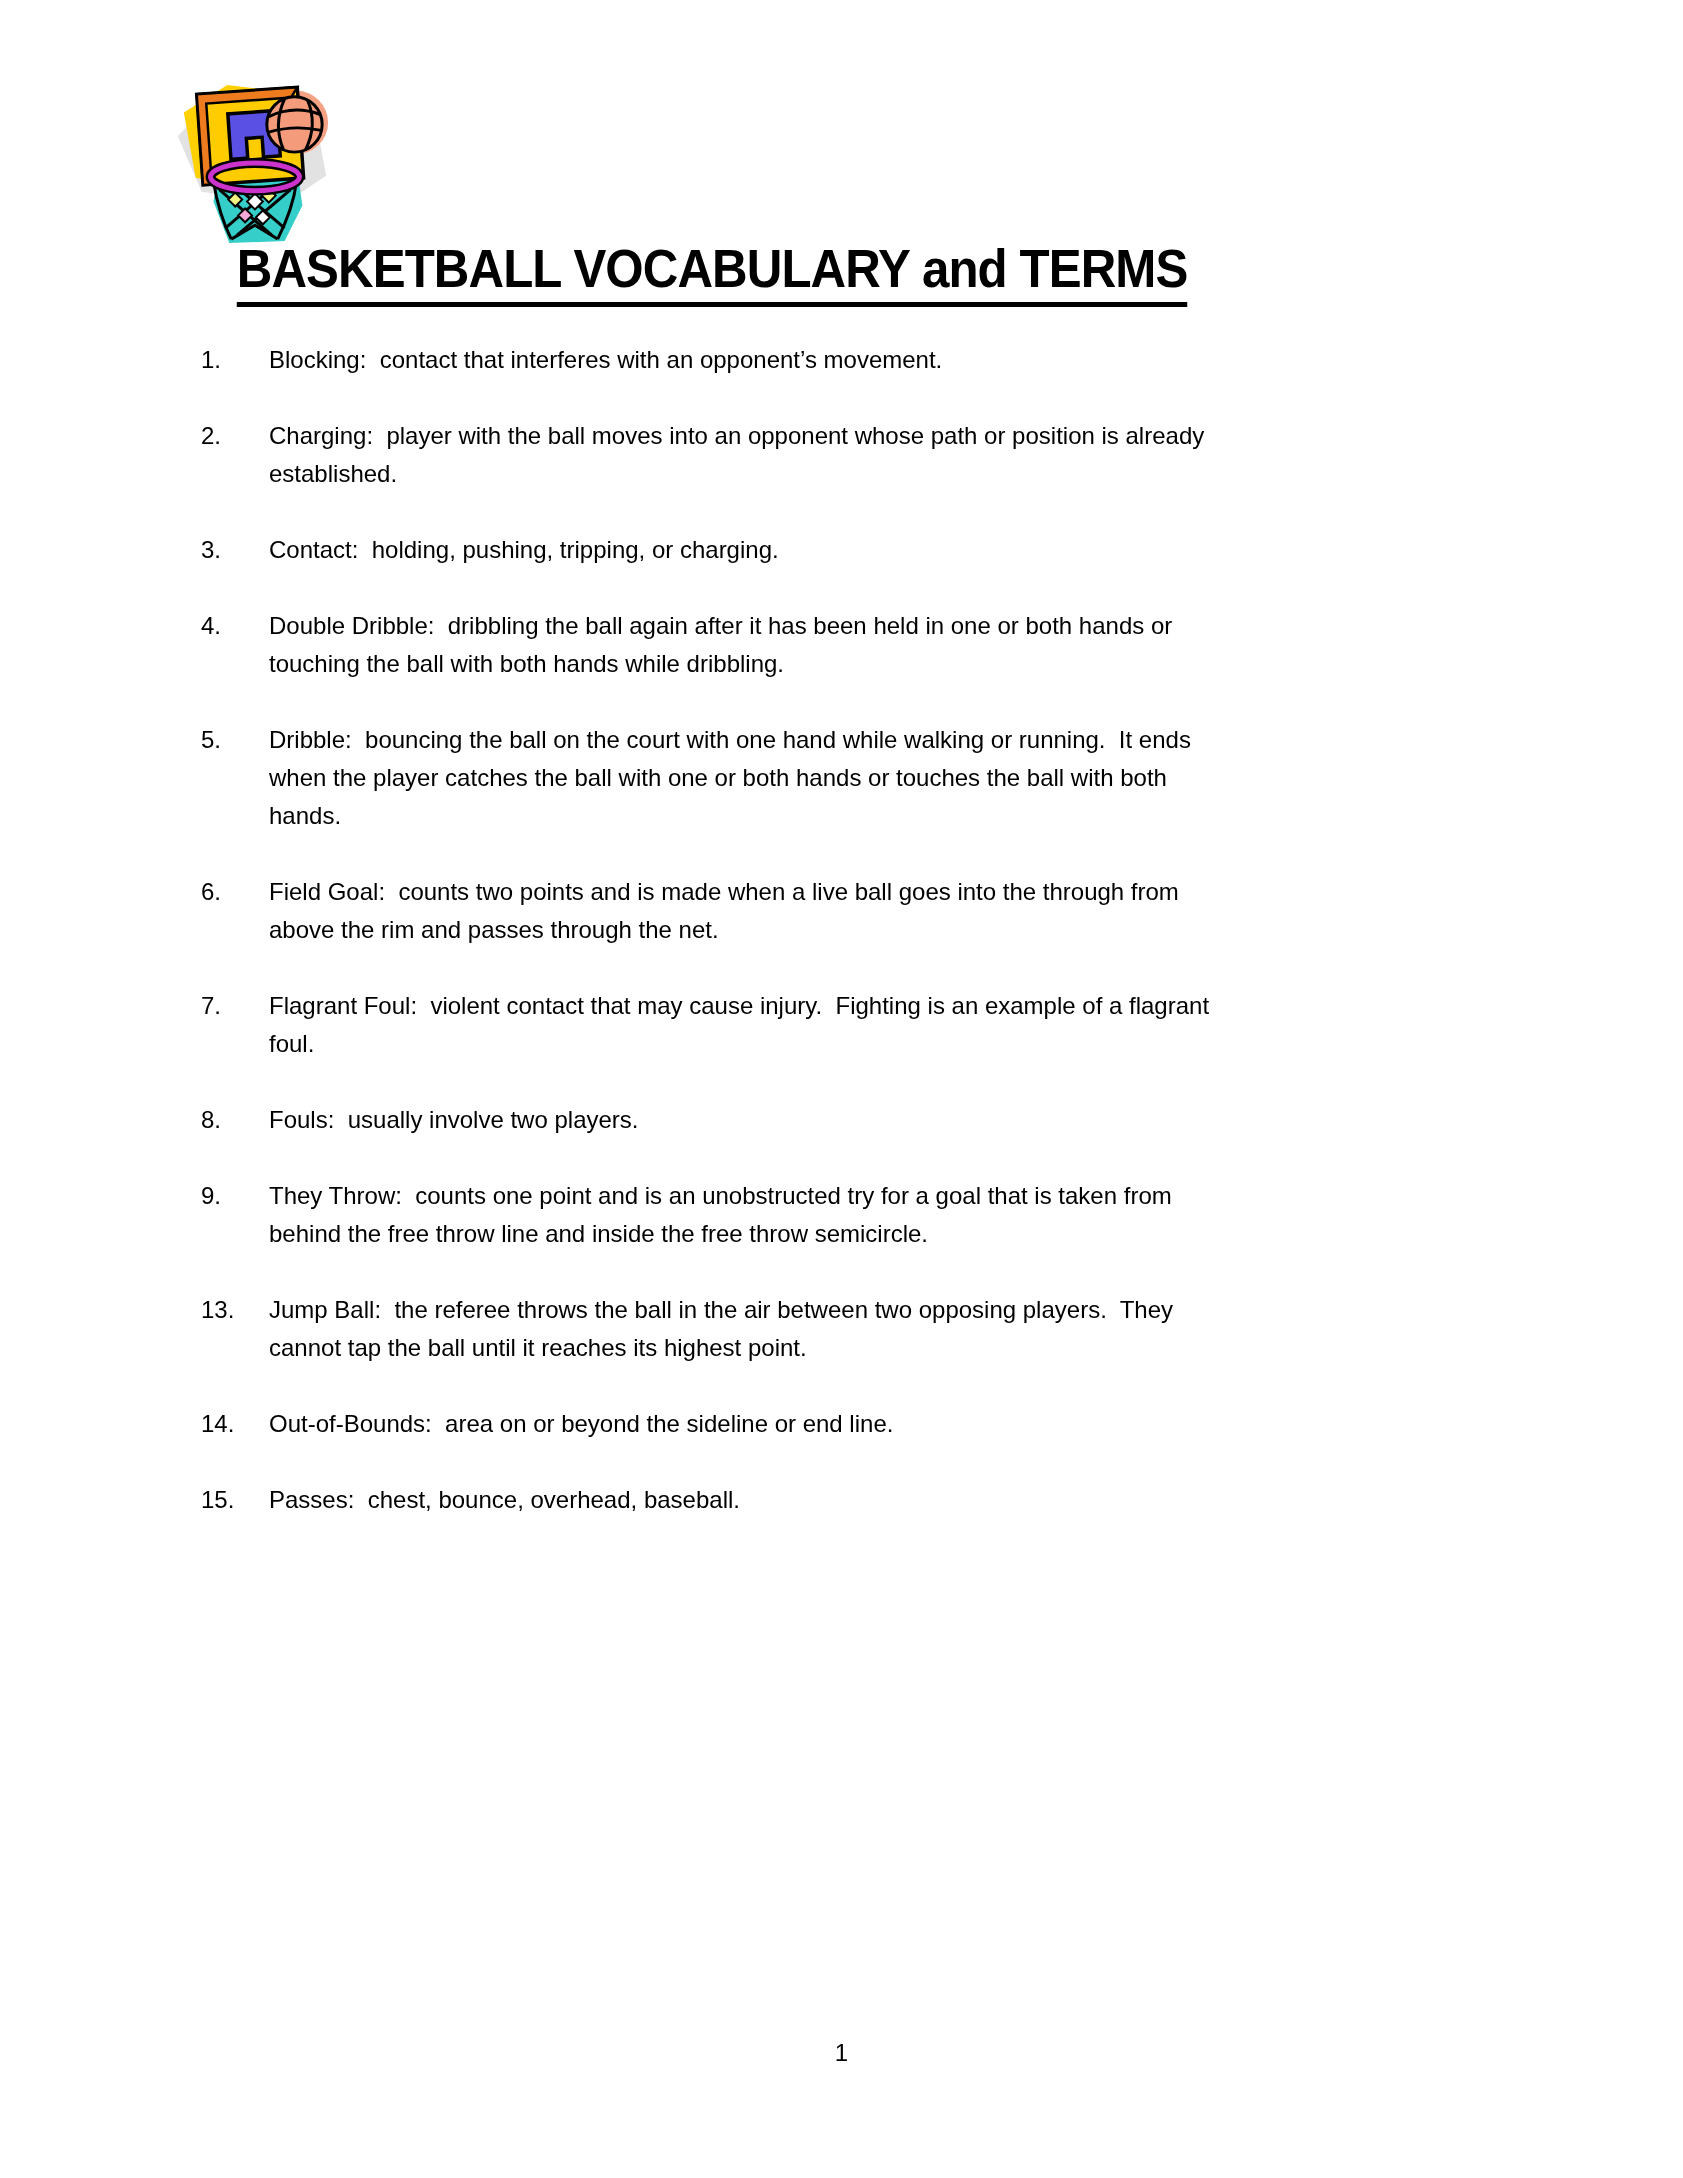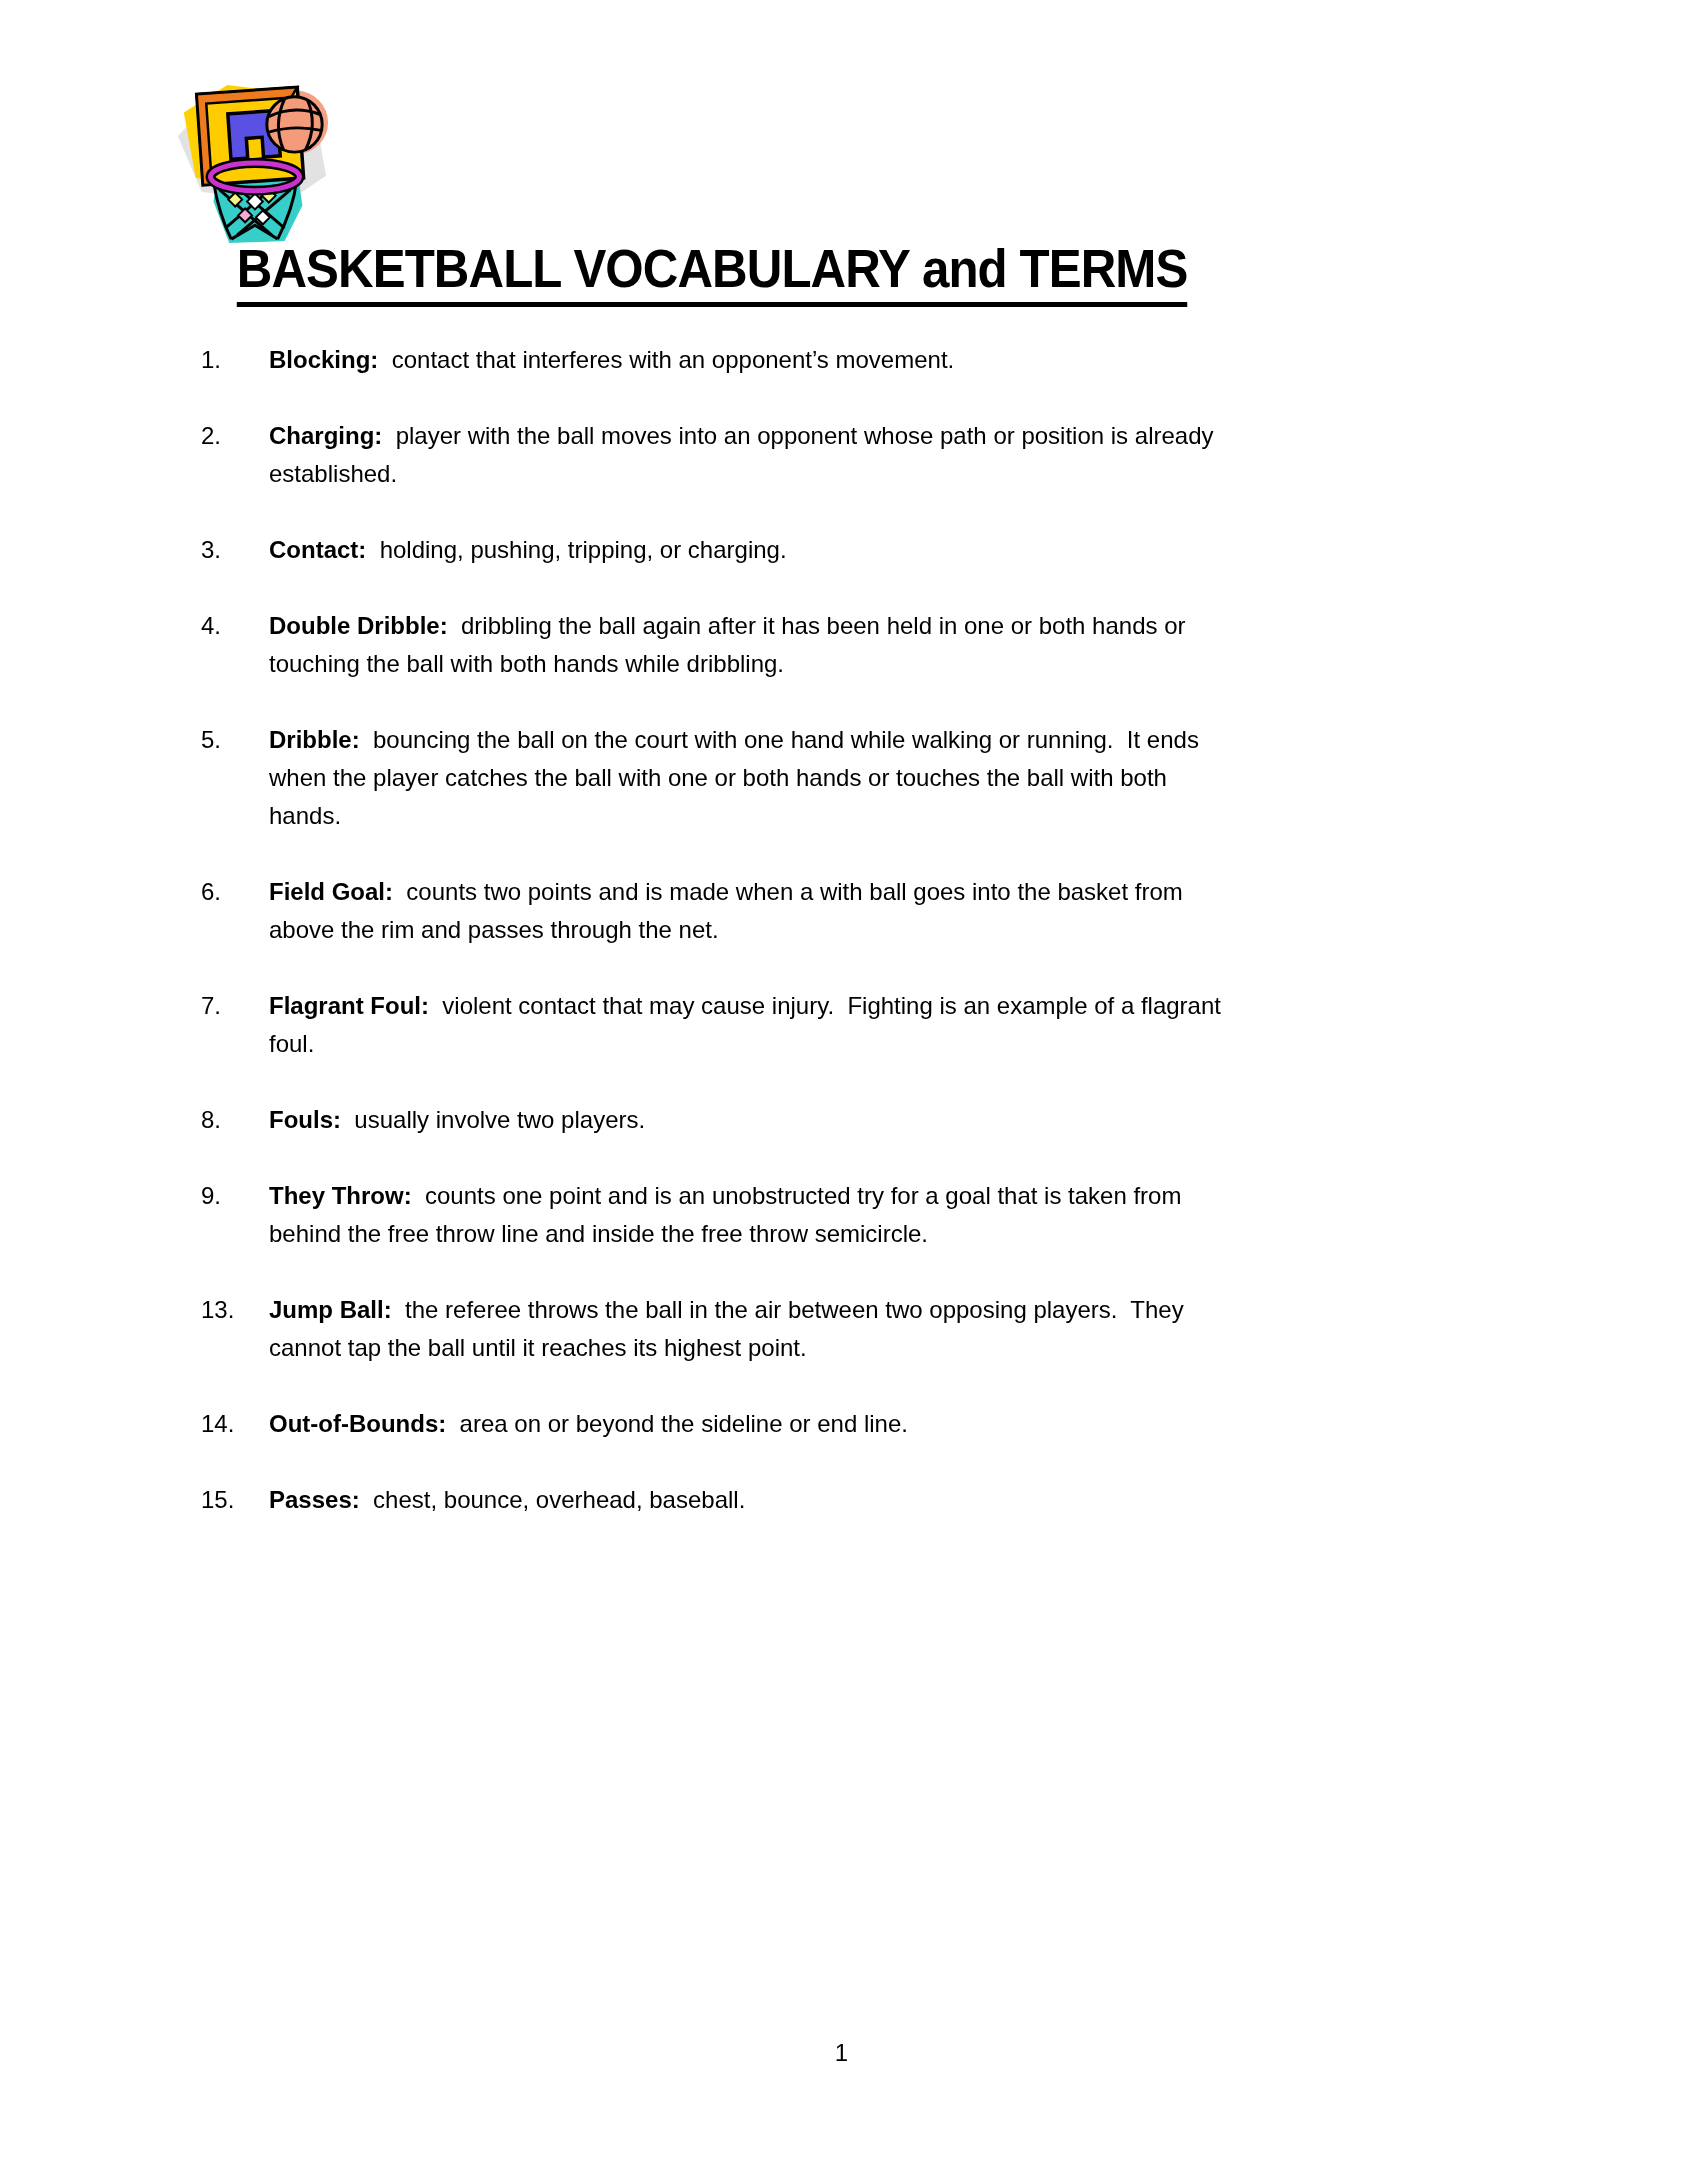--- a/index.html
+++ b/index.html
@@ -53,21 +53,21 @@
   }
   .term-number {
     width: 68px;
     flex: none;
   }
   .term-body {
     margin: 0;
     width: 1219px;
     white-space: pre-wrap;
   }
-  .term-name { font-weight: bold; }
+  .term-name { font-weight: normal; }
 
   .page-number {
     position: absolute;
     top: 2034px;
     left: 0;
     width: 1683px;
     text-align: center;
     font-size: 24px;
     line-height: 38px;
   }
@@ -149,21 +149,21 @@
 
   <div class="term-item">
     <div class="term-number">5.</div>
     <p class="term-body"><b class="term-name">Dribble:</b><span>  bouncing the ball on the court with one hand while walking or running.  It ends
 when the player catches the ball with one or both hands or touches the ball with both
 hands.</span></p>
   </div>
 
   <div class="term-item">
     <div class="term-number">6.</div>
-    <p class="term-body"><b class="term-name">Field Goal:</b><span>  counts two points and is made when a with ball goes into the basket from
+    <p class="term-body"><b class="term-name">Field Goal:</b><span>  counts two points and is made when a live ball goes into the through from
 above the rim and passes through the net.</span></p>
   </div>
 
   <div class="term-item">
     <div class="term-number">7.</div>
     <p class="term-body"><b class="term-name">Flagrant Foul:</b><span>  violent contact that may cause injury.  Fighting is an example of a flagrant
 foul.</span></p>
   </div>
 
   <div class="term-item">

